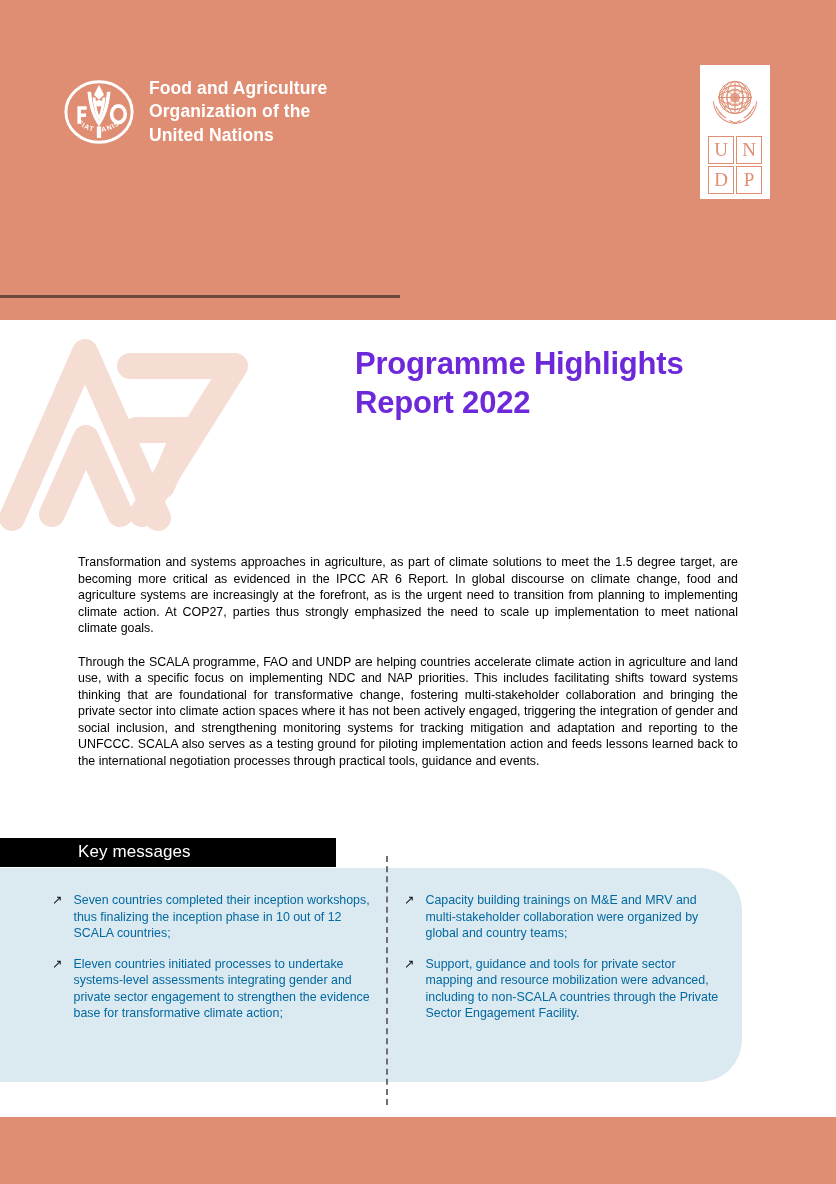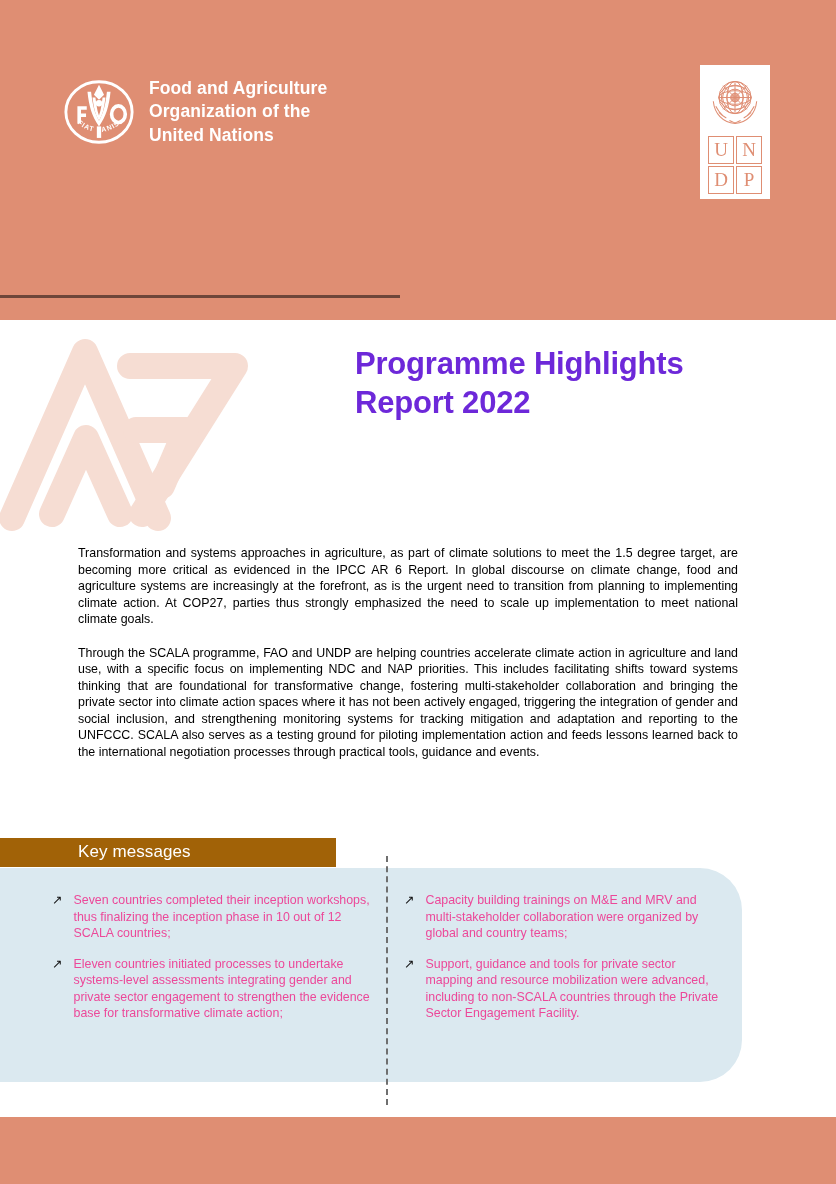--- a/index.html
+++ b/index.html
@@ -112,31 +112,31 @@
   .body-block {
     position: absolute;
     left: 78px; top: 545px;
     width: 660px;
   }
   .body-para {
     color: #000000;
     font-size: 12.4px;
     line-height: 1.33;
     text-align: justify;
-    margin: 0 0 17px 0;
+    margin: 9px 0 17px 0;
   }
   .body-para:last-child { margin-bottom: 0; }
 
   
   .km-header {
     position: absolute;
     left: 0; top: 838px;
     width: 336px;
     height: 29px;
-    background: #a16207;
+    background: #000000;
   }
   .km-header-label {
     position: absolute;
     left: 78px; top: 4px;
     color: #ffffff;
     font-size: 17px;
     font-weight: normal;
     letter-spacing: .1px;
   }
   .km-panel {
@@ -167,21 +167,21 @@
   }
   .km-item:last-child { margin-bottom: 0; }
   .km-arrow {
     flex: 0 0 auto;
     color: #111111;
     font-size: 12.5px;
     line-height: 1.33;
     padding-top: 0px;
   }
   .km-text {
-    color: #ec4899;
+    color: #0369a1;
     font-size: 12.4px;
     line-height: 1.33;
   }
 
   
   .footer-band {
     position: absolute;
     left: 0; top: 1117px;
     width: 836px;
     height: 67px;

